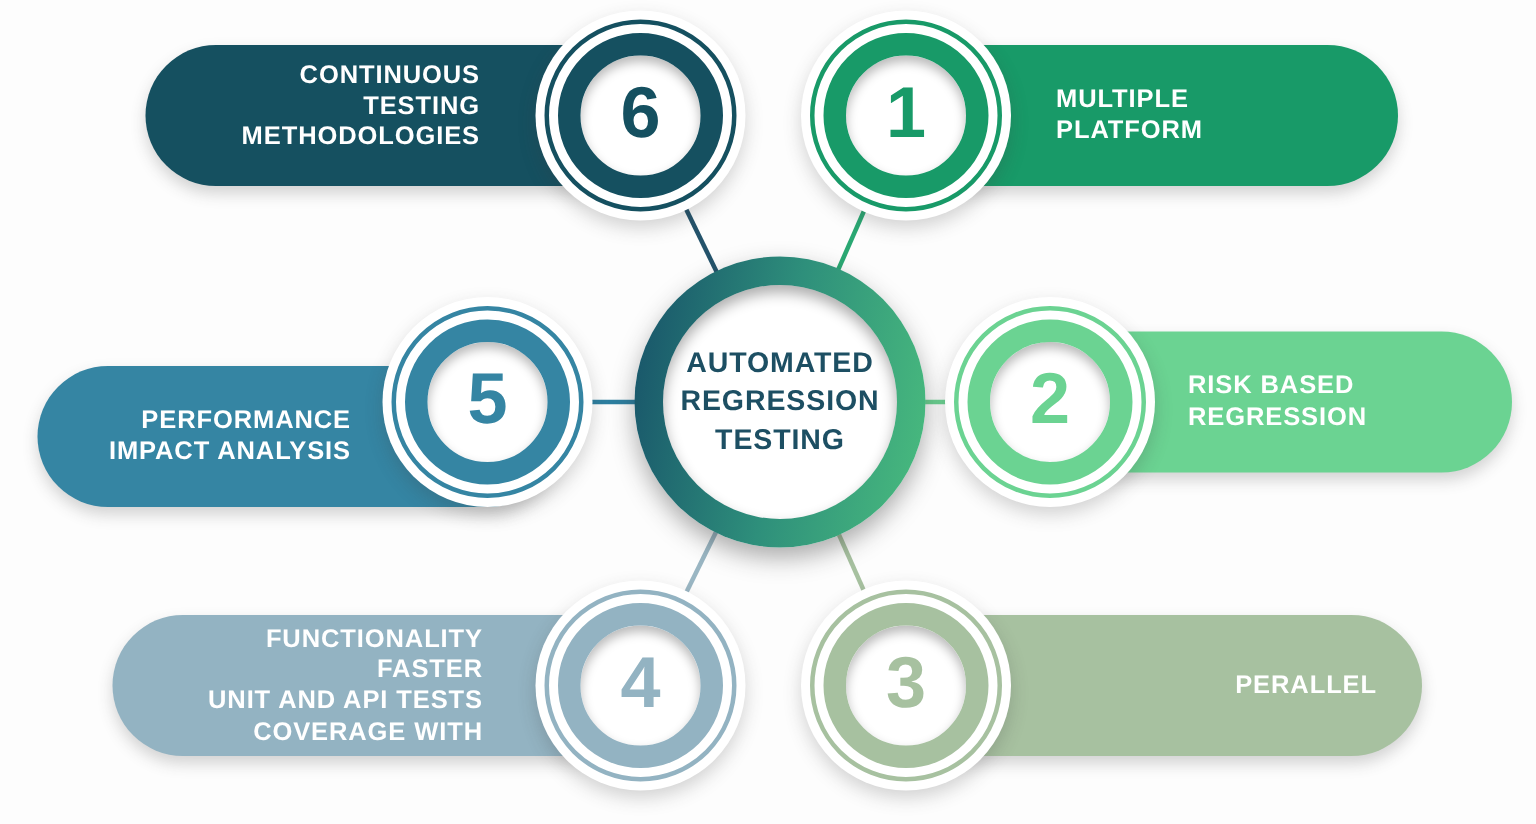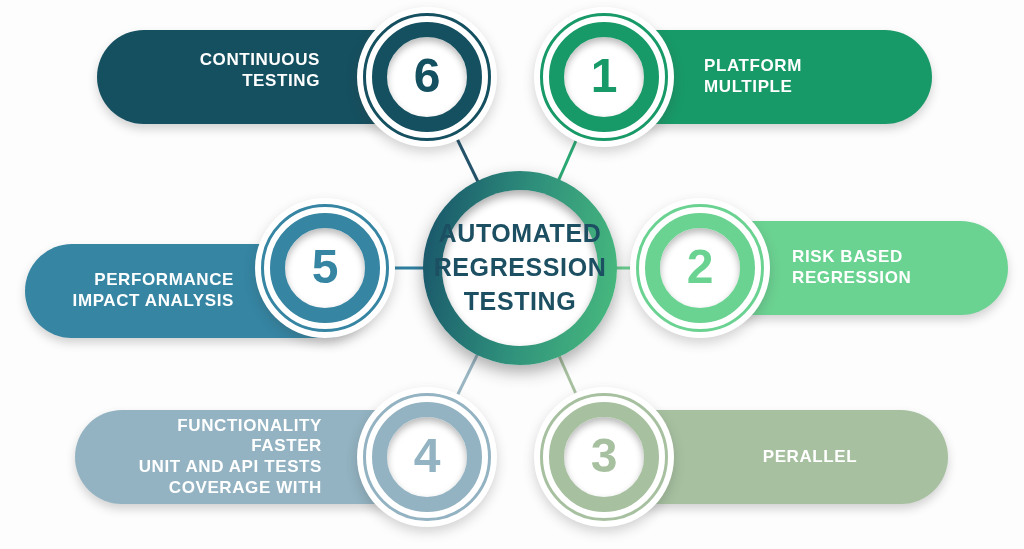--- a/index.html
+++ b/index.html
@@ -32,41 +32,41 @@
     width:110px;height:110px;border-radius:50%;border:15px solid #000;box-sizing:border-box;
     background:#ffffff;display:flex;align-items:center;justify-content:center;
     box-shadow:inset 0 4px 7px rgba(0,0,0,.28);
   }
   .num{font-size:48px;font-weight:bold;line-height:1;transform:translateY(-1px);}
   
   .i1 .pill{left:556px;top:30px;width:376px;padding:0 30px 0 148px;text-align:left;}
   .i1 .badge{left:534px;top:7px;}
   .i2 .pill{left:652px;top:221px;width:356px;padding:0 30px 0 140px;text-align:left;}
   .i2 .badge{left:630px;top:198px;}
-  .i3 .pill{left:556px;top:410px;width:392px;padding:0 30px 0 146px;text-align:center;}
+  .i3 .pill{left:556px;top:410px;width:392px;padding:0 30px 0 146px;text-align:right;}
   .i3 .badge{left:534px;top:387px;}
   .i4 .pill{left:75px;top:410px;width:395px;padding:0 148px 0 30px;text-align:right;}
   .i4 .badge{left:357px;top:387px;}
   .i5 .pill{left:25px;top:221px;width:347px;padding:0 138px 0 28px;text-align:right;}
   .i5 .badge{left:255px;top:198px;}
   .i6 .pill{left:97px;top:30px;width:373px;padding:0 150px 12px 30px;text-align:right;}
   .i6 .badge{left:357px;top:7px;}
   
   .hub{
     position:absolute;left:423px;top:171px;width:194px;height:194px;border-radius:50%;
     z-index:2;display:flex;align-items:center;justify-content:center;
     box-shadow:0 7px 16px rgba(40,40,40,.38);
   }
   .hub-inner{
     width:156px;height:156px;border-radius:50%;background:#ffffff;
     display:flex;align-items:center;justify-content:center;text-align:center;
     box-shadow:inset 0 5px 9px rgba(0,0,0,.32);
   }
   .hub-label{
-    font-weight:bold;font-size:25px;line-height:1.35;letter-spacing:.6px;
+    font-weight:bold;font-size:19px;line-height:1.35;letter-spacing:.6px;
     text-transform:uppercase;
   }
 </style>
 </head>
 <body>
 
 <div class="canvas">
 
   <svg class="wires" width="1024" height="549">
     <line class="connector" x1="427" y1="77" x2="520" y2="268" stroke-width="3" stroke="#24536b"></line>
@@ -75,36 +75,37 @@
     <line class="connector" x1="325" y1="268" x2="520" y2="268" stroke-width="3" stroke="#2d7fa0"></line>
     <line class="connector" x1="604" y1="457" x2="520" y2="268" stroke-width="3" stroke="#a7c1a0"></line>
     <line class="connector" x1="427" y1="457" x2="520" y2="268" stroke-width="3" stroke="#9ab6c3"></line>
   </svg>
 
   <div class="item i6">
     <div class="pill" style="background: rgb(21, 80, 96);">
       <div class="label">
         <span class="ln">CONTINUOUS</span>
         <span class="ln">TESTING</span>
+        <span class="ln">METHODOLOGIES</span>
       </div>
     </div>
     <div class="badge">
       <div class="ring" style="border-color: rgb(21, 80, 96);">
         <div class="core" style="border-color: rgb(21, 80, 96);">
           <span class="num" style="color: rgb(21, 80, 96);">6</span>
         </div>
       </div>
     </div>
   </div>
 
   <div class="item i1">
     <div class="pill" style="background: rgb(24, 154, 104);">
       <div class="label">
+        <span class="ln">MULTIPLE</span>
         <span class="ln">PLATFORM</span>
-        <span class="ln">MULTIPLE</span>
       </div>
     </div>
     <div class="badge">
       <div class="ring" style="border-color: rgb(24, 154, 104);">
         <div class="core" style="border-color: rgb(24, 154, 104);">
           <span class="num" style="color: rgb(24, 154, 104);">1</span>
         </div>
       </div>
     </div>
   </div>

